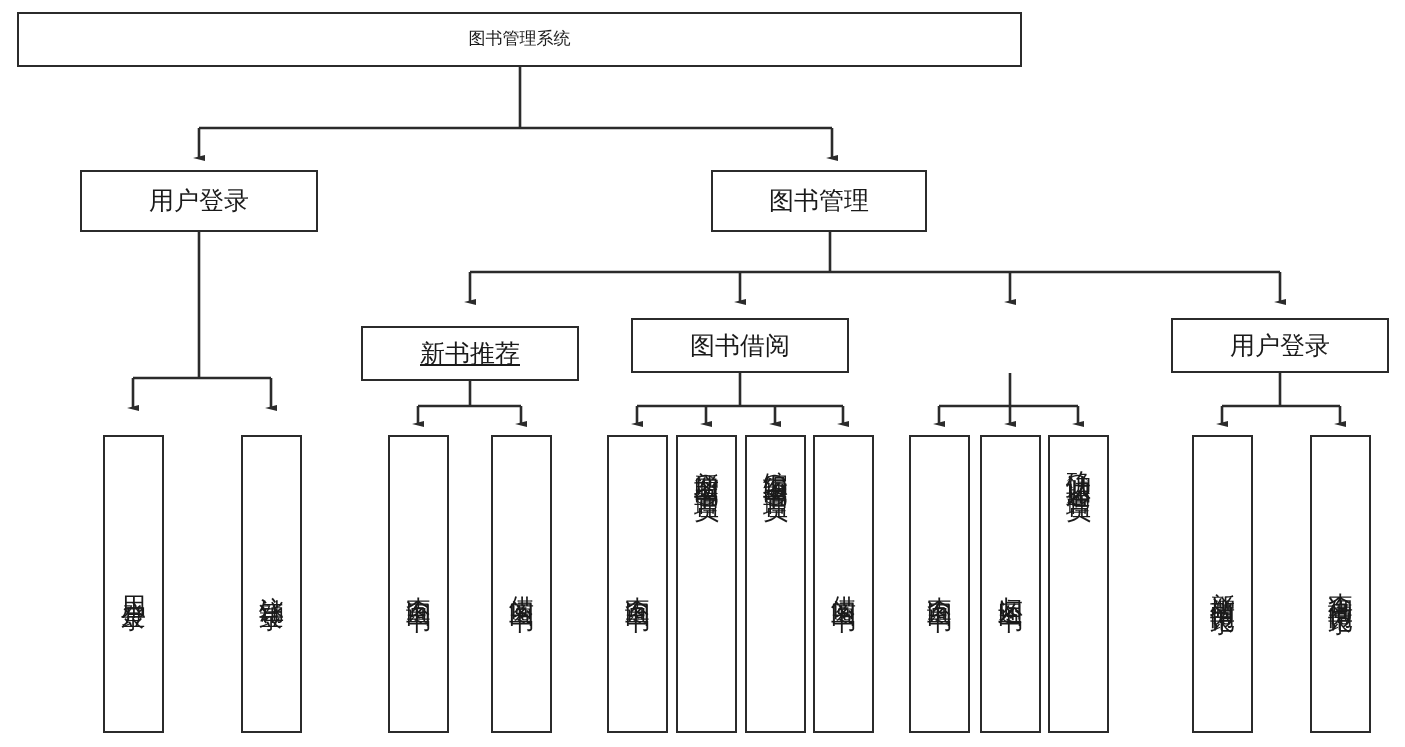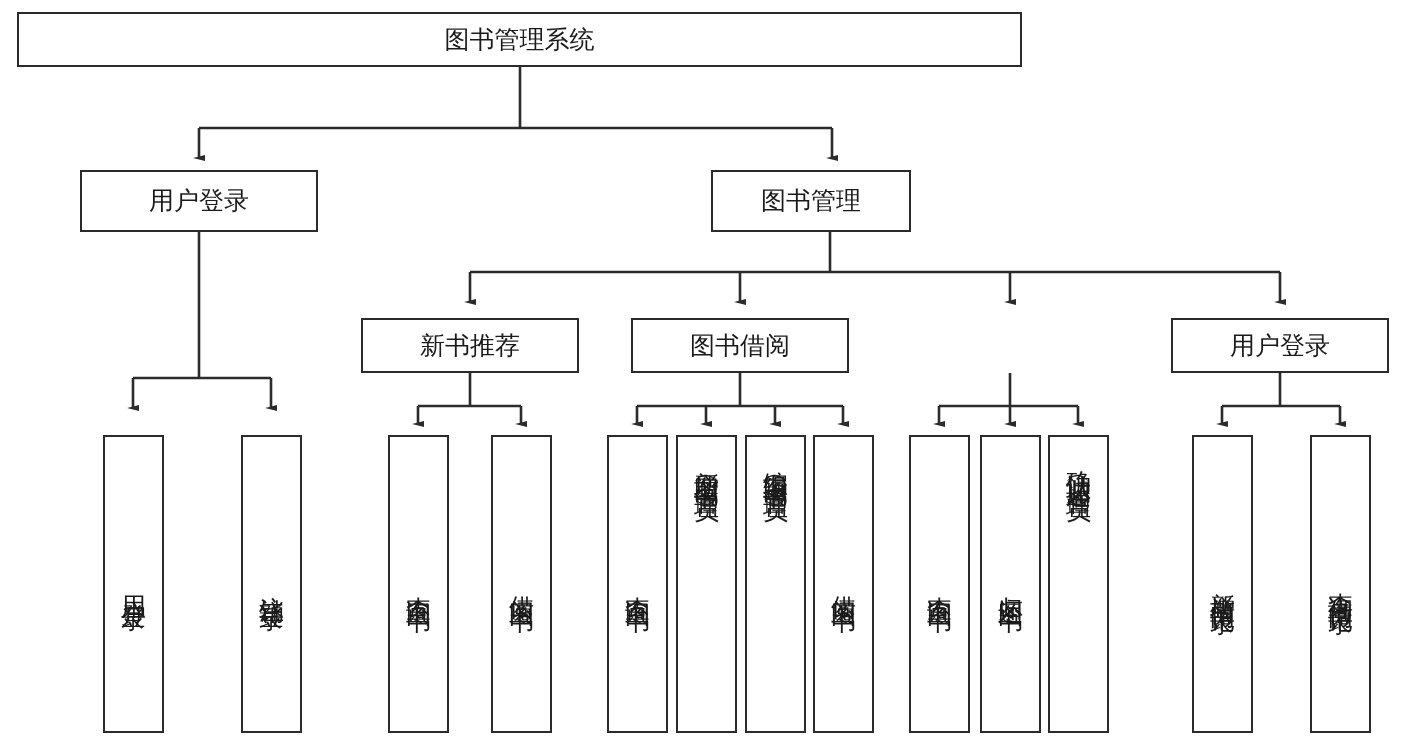--- a/index.html
+++ b/index.html
@@ -29,21 +29,21 @@
   }
   .node-label {
     white-space: pre;
     line-height: 1.18;
     text-align: center;
   }
   .h-label {
     font-size: 25px;
   }
   .root-label {
-    font-size: 25px;
+    font-size: 17px;
   }
   .v-node .node-label {
     writing-mode: vertical-rl;
     text-orientation: upright;
     font-size: 25px;
     letter-spacing: 4px;
     line-height: 1;
   }
   .v-node {
     align-items: flex-start;
@@ -128,25 +128,25 @@
     </g>
   </svg>
 
   <div class="node" style="left:17px; top:12px; width:1005px; height:55px;">
     <span class="node-label root-label">图书管理系统</span>
   </div>
 
   <div class="node" style="left:80px; top:170px; width:238px; height:62px;">
     <span class="node-label h-label">用户登录</span>
   </div>
-  <div class="node" style="left:711px; top:170px; width:200px; height:62px;">
+  <div class="node" style="left:711px; top:170px; width:216px; height:62px;">
     <span class="node-label h-label">图书管理</span>
   </div>
 
-  <div class="node" style="left:361px; top:318px; width:218px; height:55px;">
+  <div class="node" style="left:361px; top:326px; width:218px; height:55px;text-decoration:underline;">
     <span class="node-label h-label">新书推荐</span>
   </div>
   <div class="node" style="left:631px; top:318px; width:218px; height:55px;">
     <span class="node-label h-label">图书借阅</span>
   </div>
   <div class="node" style="left:1171px; top:318px; width:218px; height:55px;">
     <span class="node-label h-label">用户登录</span>
   </div>
 
   <div class="node v-node center-v" style="left:103px; top:435px; width:61px; height:298px;">

